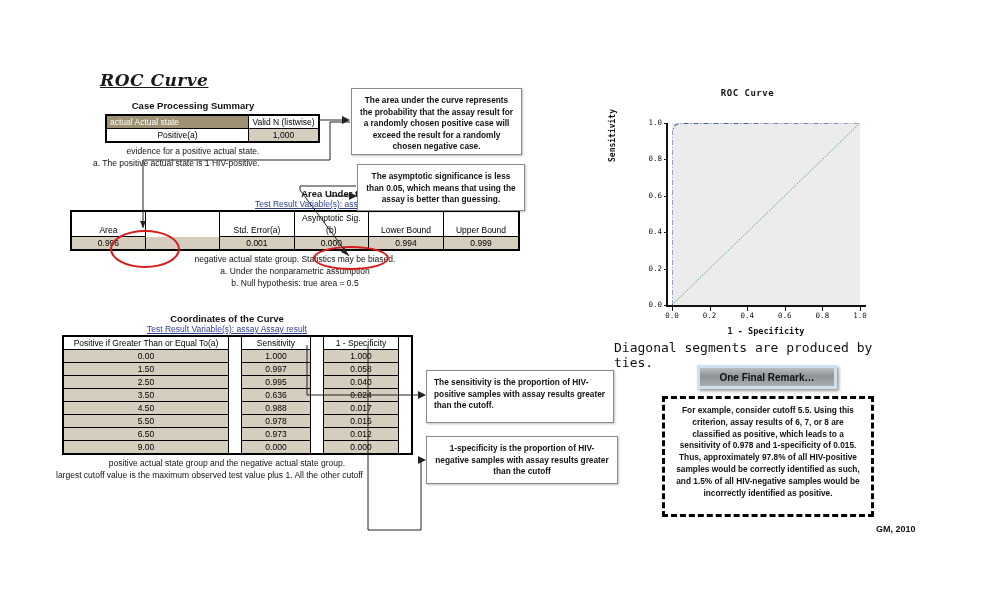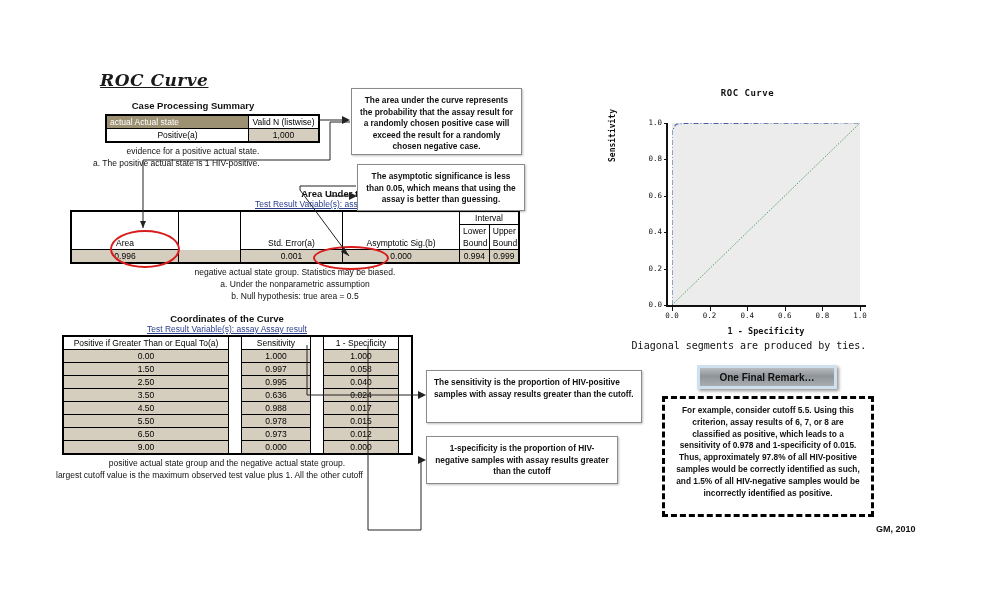--- a/index.html
+++ b/index.html
@@ -73,21 +73,21 @@
     font-size:8.3px;font-weight:bold;color:#111;
     line-height:11.5px;
     padding:6px 7px;
     box-sizing:border-box;
   }
   .callout.ctr{text-align:center;}
   .callout.lft{text-align:left;}
 
   #co-auc{left:351px;top:88px;width:171px;height:67px;}
   #co-sig{left:357px;top:164px;width:168px;height:47px;}
-  #co-sens{left:426px;top:370px;width:216px;height:53px;}
+  #co-sens{left:426px;top:370px;width:188px;height:53px;}
   #co-spec{left:426px;top:436px;width:192px;height:48px;}
 
   
   .ellipse{
     border:2px solid #d81b1b;border-radius:50%;background:transparent;
   }
   #ell-area{left:110px;top:230px;width:66px;height:34px;}
   #ell-sig{left:313px;top:246px;width:72px;height:20px;}
 
   
@@ -122,21 +122,21 @@
     position:absolute;font-family:"DejaVu Sans Mono",monospace;
     font-size:7.5px;color:#111;width:22px;text-align:right;
   }
   .tickmark-x{position:absolute;width:1px;height:4px;background:#111;}
   .tickmark-y{position:absolute;width:4px;height:1px;background:#111;}
   #axis-bottom{position:absolute;left:56px;top:217px;width:200px;height:2px;background:#111;}
   #axis-left{position:absolute;left:56px;top:35px;width:2px;height:184px;background:#111;}
   #chart-footnote{
     position:absolute;left:4px;top:252px;width:270px;
     font-family:"DejaVu Sans Mono",monospace;
-    font-size:10px;color:#111;text-align:center;
+    font-size:13px;color:#111;text-align:left;
   }
 
   
   #remark-banner{
     left:697px;top:365px;width:140px;height:24px;
     background:linear-gradient(180deg,#b9bcc0 0%,#8f9499 45%,#a9adb2 100%);
     border:3px solid #cfe0ee;
     box-shadow:2px 2px 3px rgba(0,0,0,.4);
     display:flex;align-items:center;justify-content:center;
     font-size:10px;font-weight:bold;color:#111;
@@ -180,27 +180,20 @@
     </table>
   <div class="foot" style="margin-top:2px;">evidence for a positive actual state.</div>
   <div class="foot" style="text-align:left;margin-left:-12px;">a. The positive actual state is  1  HIV-positive.</div>
 </div>
 
 <div class="abs" id="auc-block">
   <div class="spss-caption" style="margin-left:110px;">Area Under the Curve</div>
   <div class="spss-sub" style="margin-left:80px;">Test Result Variable(s): assay  Assay result</div>
   <table class="spss tbl-outer" id="auc-table" style="margin-top:1px;">
     <tbody>
-        <tr>
-      <td style="width:100px;border-bottom:none;background:#fff;">&nbsp;</td>
-      <td style="width:55px;border:none;background:#fff;">&nbsp;</td>
-      <td style="width:95px;border-bottom:none;background:#fff;">&nbsp;</td>
-      <td style="width:110px;border-bottom:none;background:#fff;">&nbsp;</td>
-      <td class="hdr-plain" colspan="2">Interval</td>
-    </tr>
     <tr>
       <td class="hdr-plain" style="border-top:none;height:22px;vertical-align:bottom;">Area</td>
       <td style="border:none;background:#fff;"></td>
       <td class="hdr-plain" style="border-top:none;vertical-align:bottom;">Std. Error(a)</td>
       <td class="hdr-plain" style="border-top:none;vertical-align:bottom;">Asymptotic Sig.(b)</td>
       <td class="hdr-plain" style="width:68px;vertical-align:bottom;">Lower Bound</td>
       <td class="hdr-plain" style="width:68px;vertical-align:bottom;">Upper Bound</td>
     </tr>
     <tr>
       <td class="cell-tan b">0.996</td>

